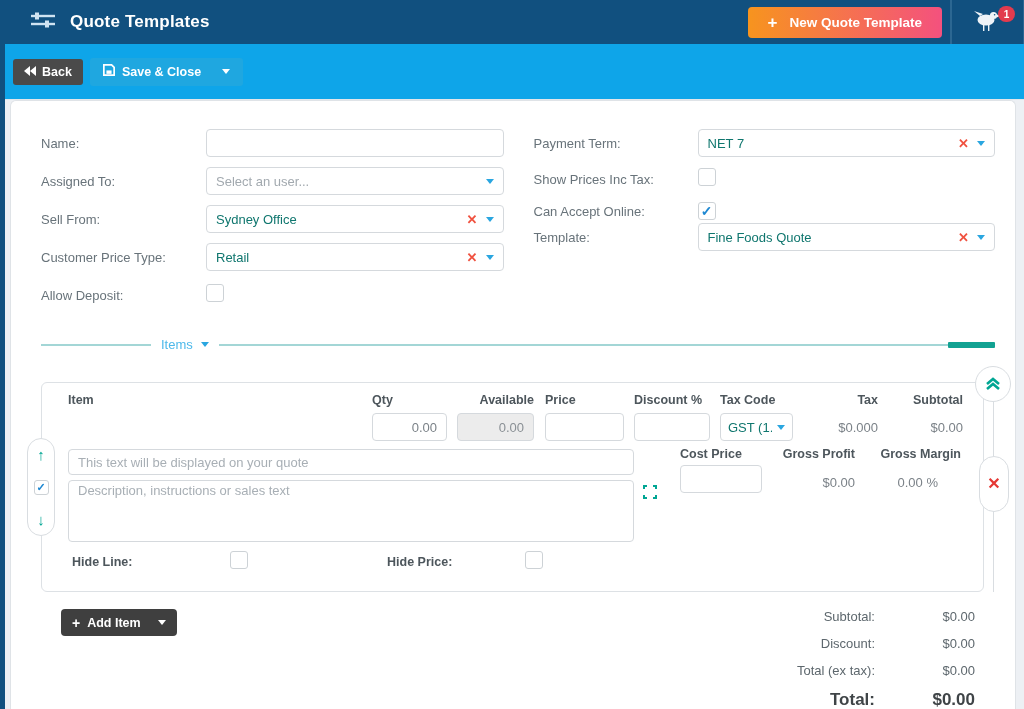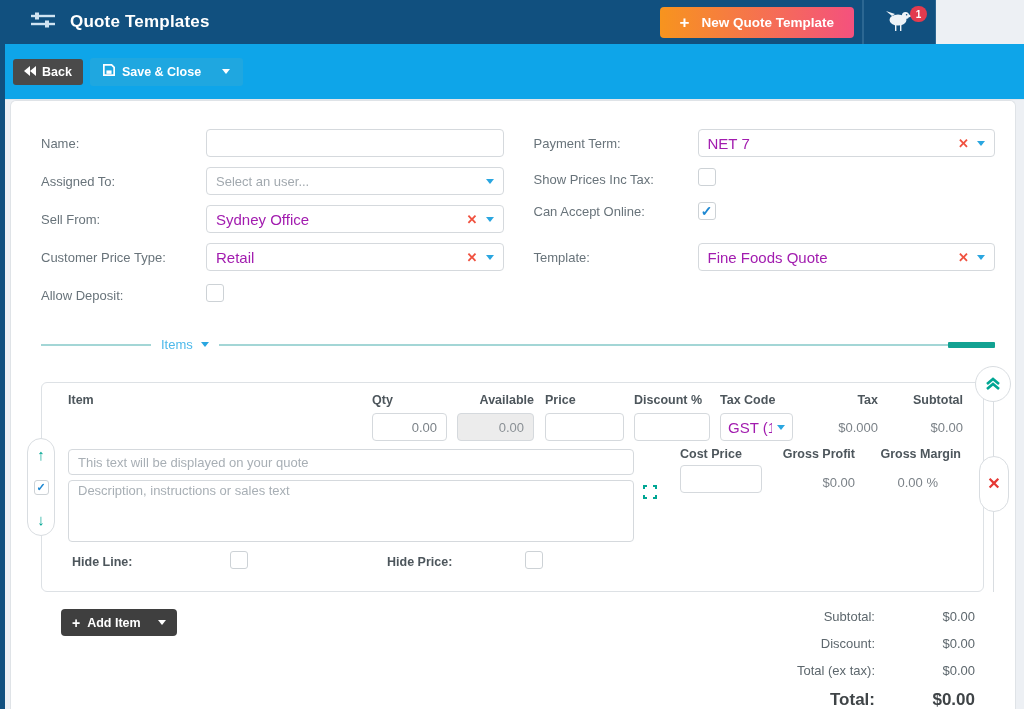--- a/index.html
+++ b/index.html
@@ -3,21 +3,21 @@
 <meta charset="utf-8">
 <style>
   * { margin:0; padding:0; box-sizing:border-box; }
   html,body { width:1024px; height:709px; overflow:hidden; }
   body { font-family:"Liberation Sans", sans-serif; background:#edf0f4; position:relative; }
 
   
   .left-strip { position:absolute; left:0; top:0; width:5px; height:709px; background:#11507f; }
 
   
-  .app-header { position:absolute; left:0; top:0; width:936px; height:44px; background:#11507f;
+  .app-header { position:absolute; left:0; top:0; width:1024px; height:44px; background:#11507f;
     display:flex; align-items:center; z-index:5; }
   .hdr-left { display:flex; align-items:center; gap:14px; padding-left:30px; flex:1; }
   .hdr-title { color:#ffffff; font-size:17px; font-weight:700; letter-spacing:.2px; }
   .hdr-sep { width:1px; height:44px; background:#2c6792; }
   .new-quote-btn { height:31px; margin-right:8px; border:none; cursor:pointer; border-radius:4px;
     background:linear-gradient(90deg,#f7941e,#f4517e); color:#fff; font-weight:700; font-size:13.5px;
     font-family:"Liberation Sans",sans-serif; display:flex; align-items:center; padding:0 20px; gap:12px; }
   .new-quote-btn .plus { font-size:17px; font-weight:700; line-height:1; }
   .hdr-user { display:flex; align-items:center; gap:10px; padding:0 18px; height:44px; color:#e9eff5; font-size:13.5px; }
   .hdr-notif { position:relative; display:flex; align-items:center; padding:0 22px; height:44px; }
@@ -43,21 +43,21 @@
   .fcol { width:463px; }
   .fcol.right { width:462px; }
   .frow { display:flex; align-items:center; margin-bottom:10px; min-height:28px; }
   .flabel { width:165px; flex:0 0 165px; color:#68737a; font-size:13px; }
   .fcol.right .flabel { flex-basis:164px; width:164px; }
   .fctrl { flex:1; }
   input.text { width:100%; height:28px; border:1px solid #d5d9dd; border-radius:4px; padding:0 9px;
     font-size:13px; color:#555c61; font-family:"Liberation Sans",sans-serif; outline:none; background:#fff; }
   .select { height:28px; border:1px solid #d5d9dd; border-radius:4px; background:#fff; display:flex;
     align-items:center; padding:0 9px; gap:8px; cursor:pointer; }
-  .select .val { flex:1; font-size:15px; color:#a21caf; white-space:nowrap; overflow:hidden; }
+  .select .val { flex:1; font-size:13px; color:#0f766e; white-space:nowrap; overflow:hidden; }
   .select .ph { flex:1; font-size:13px; color:#a2a9af; white-space:nowrap; overflow:hidden; }
   .clear { color:#f0513f; font-weight:700; font-size:13px; line-height:1; cursor:pointer; }
   .caret { width:0; height:0; border-left:4px solid transparent; border-right:4px solid transparent; border-top:5px solid #2aa6e0; display:inline-block; }
   .checkbox { width:18px; height:18px; border:1px solid #cdd2d6; border-radius:3px; background:#fff;
     display:inline-flex; align-items:center; justify-content:center; cursor:pointer; }
   .checkbox .check { color:#1e88d2; font-size:14px; font-weight:700; line-height:1; }
 
   
   .items-divider { display:flex; align-items:center; margin-top:18px; }
   .dv-line-a { width:110px; height:2px; background:#a3d6d6; }
@@ -229,21 +229,21 @@
             <span class="val">NET 7</span>
             <span class="clear">✕</span>
             <span class="caret"></span>
           </div>
         </span>
       </div>
       <div class="frow" style="min-height:24px;margin-bottom:8px;">
         <span class="flabel">Show Prices Inc Tax:</span>
         <span class="fctrl"><span class="checkbox"></span></span>
       </div>
-      <div class="frow" style="min-height:24px;margin-bottom:20px;">
+      <div class="frow" style="min-height:24px;margin-bottom:0;">
         <span class="flabel">Can Accept Online:</span>
         <span class="fctrl">
           <span class="checkbox">
             <span class="check">✓</span>
           </span>
         </span>
       </div>
       <div class="frow">
         <span class="flabel">Template:</span>
         <span class="fctrl">

